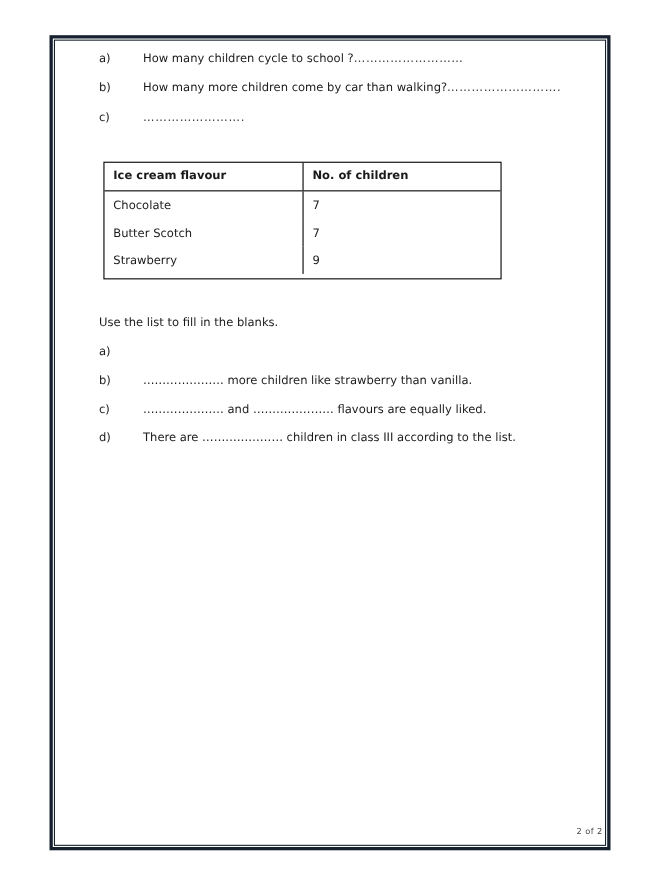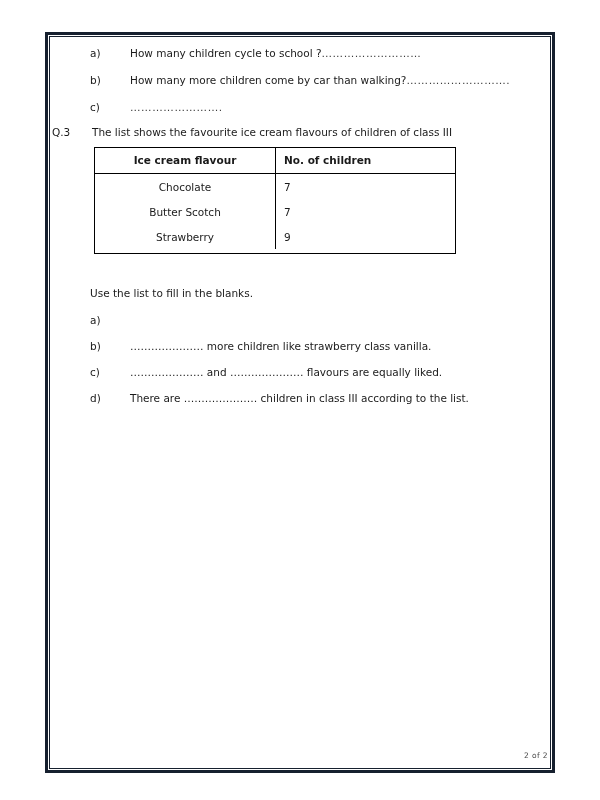--- a/index.html
+++ b/index.html
@@ -116,21 +116,20 @@
   }
   .tbl-row .cell {
     font-size: 10.5px;
     padding: 7px 8px 6px 8px;
     box-sizing: border-box;
   }
   .col-a {
     width: 181px;
     flex: 0 0 181px;
     border-right: 1.4px solid #000000;
-    text-align: center;
   }
   .col-b {
     width: 181px;
     flex: 0 0 181px;
   }
 
   .instruction {
     position: absolute;
     left: 38px;
     top: 248px;
@@ -182,24 +181,20 @@
       <span class="qmark">b)</span>
       <span class="qtext">How many more children come by car than walking?</span>
       <span class="dots"> ……………………….</span>
     </div>
 
     <div class="qrow" style="left:38px; top:62px;">
       <span class="qmark">c)</span>
       <span class="dots"> …………………….</span>
     </div>
 
-    <div class="qnum-row" style="left:0px; top:87px;">
-      <span class="qnum-label">Q.3</span>
-      <span>The list shows the favourite ice cream flavours of children of class III</span>
-    </div>
 
     <div class="data-table">
       <div class="tbl-head">
         <div class="cell col-a">Ice cream flavour</div>
         <div class="cell col-b">No. of children</div>
       </div>
       <div class="tbl-body">
         <div class="tbl-row">
           <div class="cell col-a">Chocolate</div>
           <div class="cell col-b">7</div>
@@ -216,21 +211,21 @@
     </div>
 
     <div class="instruction">Use the list to fill in the blanks.</div>
 
     <div class="blankrow" style="left:38px; top:275px;">
       <span class="qmark">a)</span>
     </div>
 
     <div class="blankrow" style="left:38px; top:301px;">
       <span class="qmark">b)</span>
-      <span>………………… more children like strawberry class vanilla.</span>
+      <span>………………… more children like strawberry than vanilla.</span>
     </div>
 
     <div class="blankrow" style="left:38px; top:327px;">
       <span class="qmark">c)</span>
       <span>………………… and ………………… flavours are equally liked.</span>
     </div>
 
     <div class="blankrow" style="left:38px; top:353px;">
       <span class="qmark">d)</span>
       <span>There are ………………… children in class III according to the list.</span>

